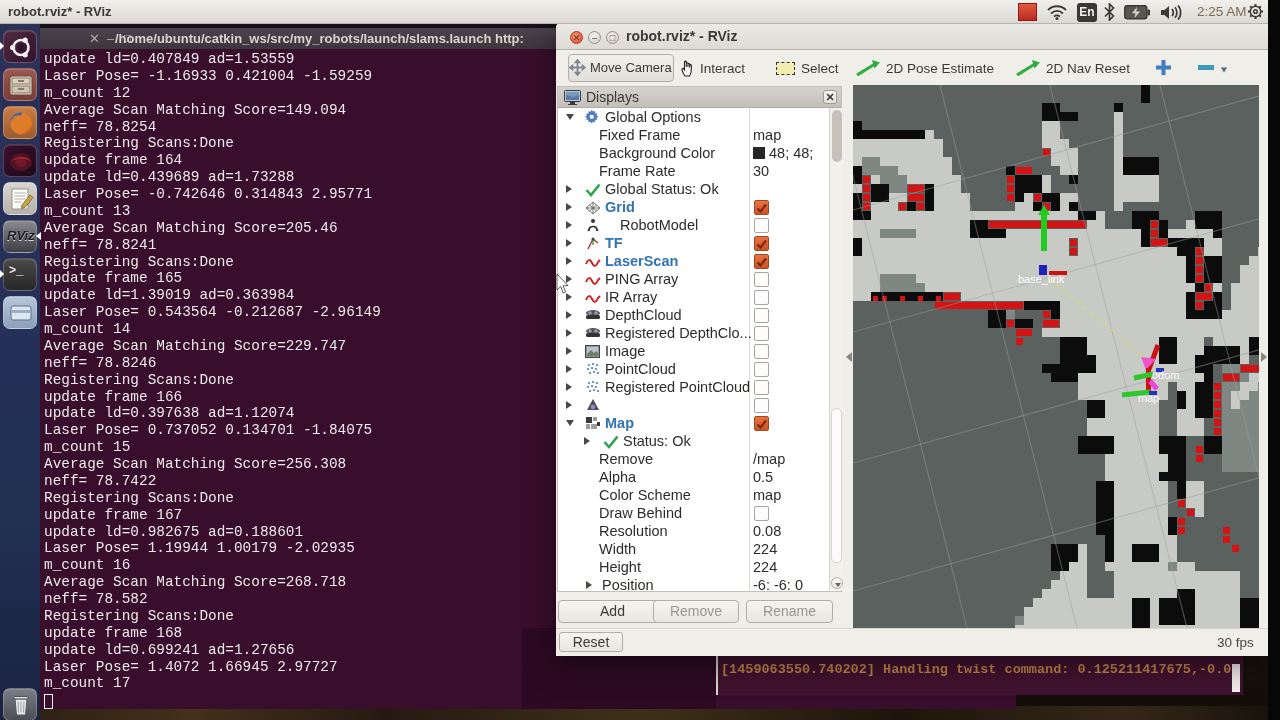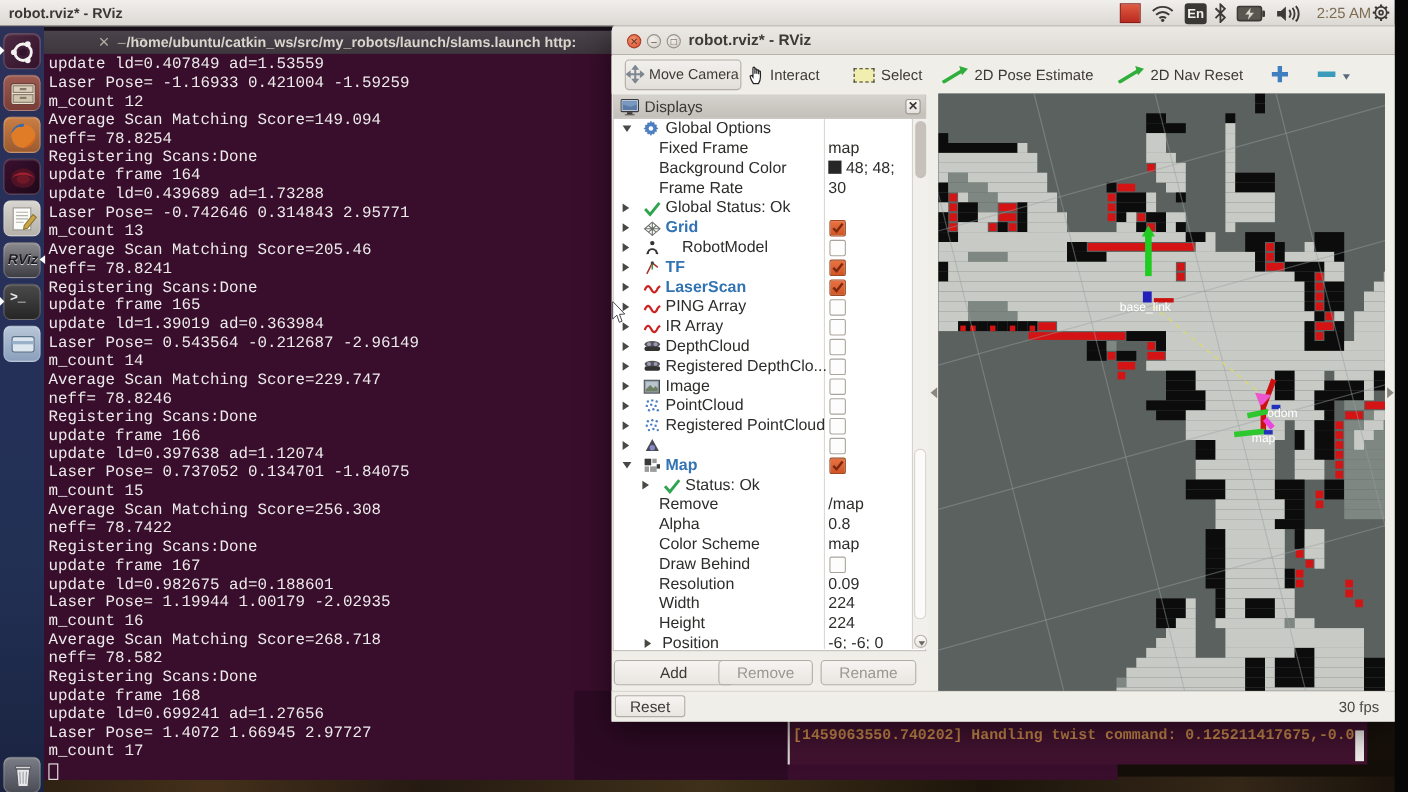--- a/index.html
+++ b/index.html
@@ -402,33 +402,33 @@
         </div>
 <div class="trow" style="top:325.0px">
           <span class="nm" style="left:65px">Status: Ok</span>
 </div>
 <div class="trow" style="top:343.0px">
           <span class="nm" style="left:41px">Remove</span>
 <span class="vl">/map</span>
 </div>
 <div class="trow" style="top:361.0px">
           <span class="nm" style="left:41px">Alpha</span>
-<span class="vl">0.8</span>
+<span class="vl">0.5</span>
 </div>
 <div class="trow" style="top:379.0px">
           <span class="nm" style="left:41px">Color Scheme</span>
 <span class="vl">map</span>
 </div>
 <div class="trow" style="top:397.0px">
           <span class="nm" style="left:41px">Draw Behind</span>
 </div>
 <div class="cb" style="top:398px"></div>
 <div class="trow" style="top:415.0px">
           <span class="nm" style="left:41px">Resolution</span>
-<span class="vl">0.09</span>
+<span class="vl">0.08</span>
 </div>
 <div class="trow" style="top:433.0px">
           <span class="nm" style="left:41px">Width</span>
 <span class="vl">224</span>
 </div>
 <div class="trow" style="top:451.0px">
           <span class="nm" style="left:41px">Height</span>
 <span class="vl">224</span>
 </div>
 <div class="arrow ar-r" style="left:28px;top:473px"></div>

